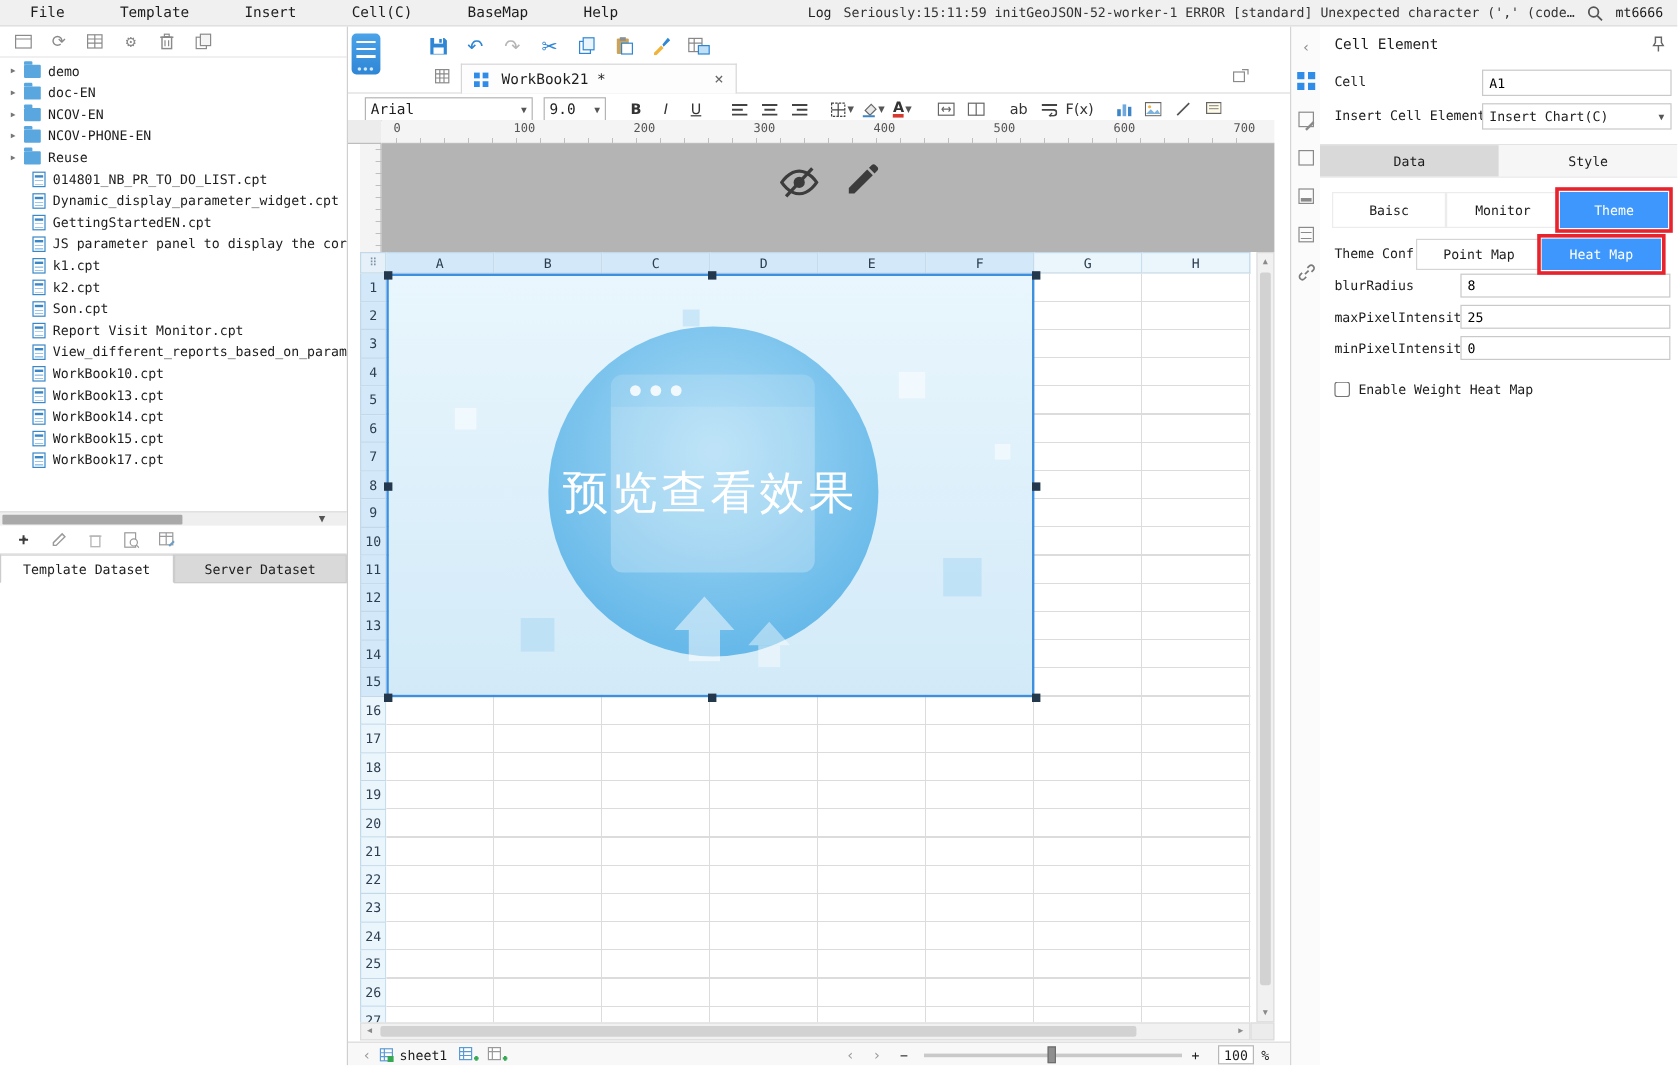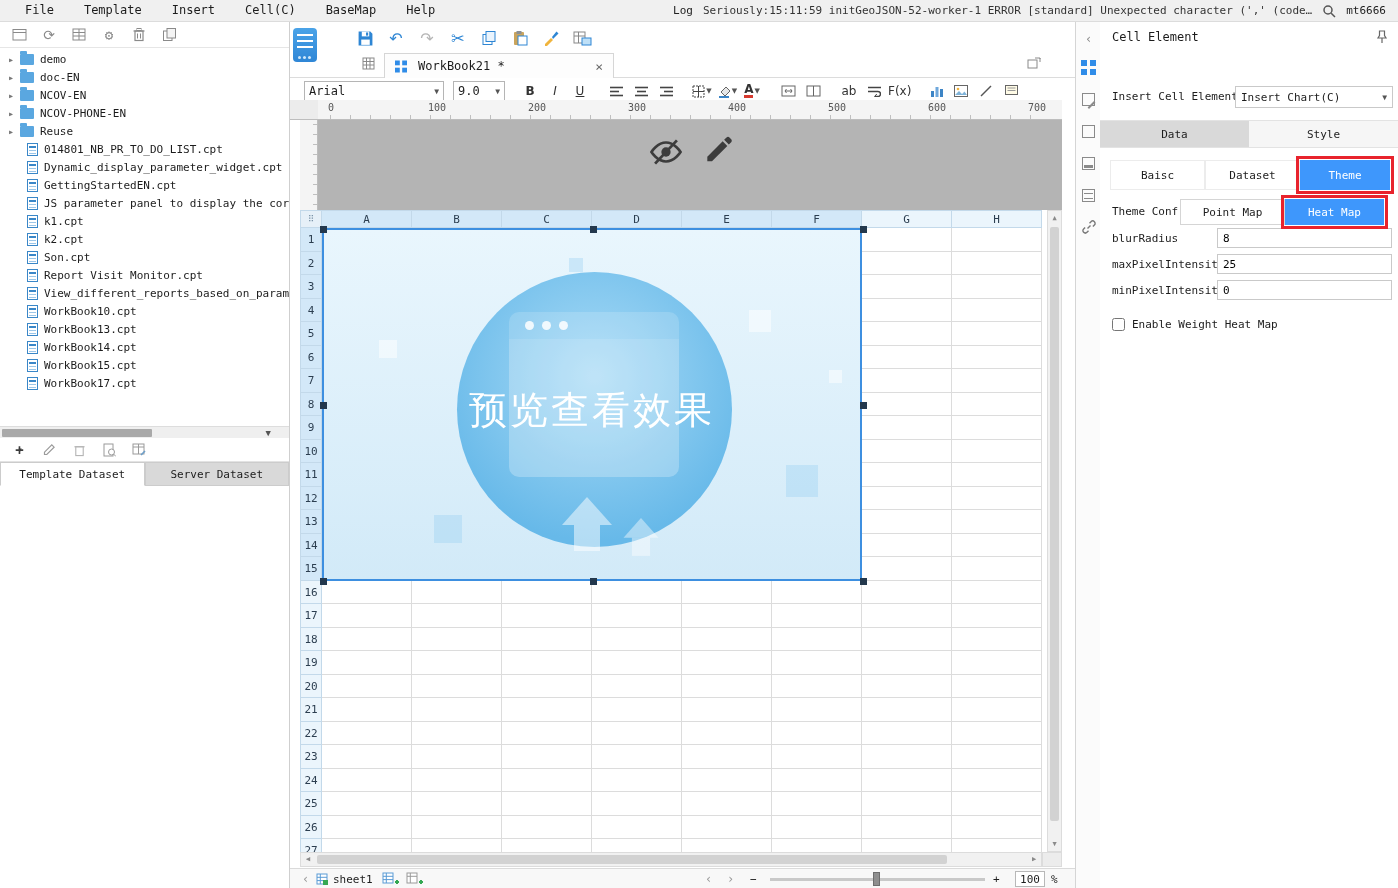--- a/index.html
+++ b/index.html
@@ -3,21 +3,21 @@
 <meta charset="utf-8">
 <style>
   * { margin:0; padding:0; box-sizing:border-box; }
   html,body { width:1398px; height:888px; }
   body { font-family:"DejaVu Sans Mono","Liberation Mono",monospace; font-size:12px; color:#1c1c1c; background:#fff; }
   #app { position:relative; width:1398px; height:888px; overflow:hidden; background:#fff; }
   svg { display:block; }
 
   
   .menubar { position:absolute; left:0; top:0; width:100%; height:22px; background:#f0f0f0; border-bottom:1px solid #dcdcdc; display:flex; align-items:center; z-index:30; }
-  .menu-items { display:flex; padding-left:10px; }
+  .menu-items { display:flex; padding-left:10px;gap:16px; }
   .menu-item { padding:0 15px; line-height:21px; cursor:default; }
   .menu-right { margin-left:auto; display:flex; align-items:center; gap:10px; padding-right:12px; font-size:11px; white-space:nowrap; }
   .log-label { color:#222; }
   .log-text { color:#333; }
 
   
   .lpanel { position:absolute; left:0; top:22px; width:290px; bottom:0; background:#fff; border-right:1px solid #cfcfcf; z-index:20; }
   .lp-toolbar { height:26px; border-bottom:1px solid #e6e6e6; display:flex; align-items:center; gap:12px; padding:0 10px; color:#888; }
   .lp-ib { width:18px; height:18px; display:flex; align-items:center; justify-content:center; font-size:14px; color:#8a8a8a; }
   .tree { position:absolute; left:0; top:28px; width:100%; height:376px; overflow:hidden; font-size:11px; }
@@ -715,34 +715,38 @@
   <div class="rpanel">
     <div class="rp-head">
       <span class="rp-title">Cell Element</span>
       <span class="rp-pin">
           <svg width="12" height="14" viewBox="0 0 12 14">
             <path d="M3.5 1h5v4.5L10 8H2l1.5-2.5z" fill="none" stroke="#666" stroke-width="1.2"></path>
             <line x1="6" y1="8" x2="6" y2="13" stroke="#666" stroke-width="1.2"></line>
           </svg>
         </span>
     </div>
+    <div class="rp-row" style="top:36px">
+      <span class="rp-label">Cell</span>
+      <input class="rp-input" value="A1" style="">
+    </div>
     <div class="rp-row" style="top:64px">
       <span class="rp-label">Insert Cell Element</span>
       <div class="rp-select">
         <span>Insert Chart(C)</span>
         <span class="car">▼</span>
       </div>
     </div>
     <div class="ptabs">
         <div class="ptab act">Data</div>
         <div class="ptab">Style</div>
       </div>
     <div class="subtabs">
         <div class="subtab">Baisc</div>
-        <div class="subtab">Dataset</div>
+        <div class="subtab">Monitor</div>
         <div class="subtab act ann">Theme</div>
       </div>
     <div class="tconf">
       <span class="rp-label" style="top:7px">Theme Conf</span>
       <div class="tconf-opts">
           <div class="topt">Point Map</div>
           <div class="topt act ann">Heat Map</div>
         </div>
     </div>
     <div class="panel-fields">

